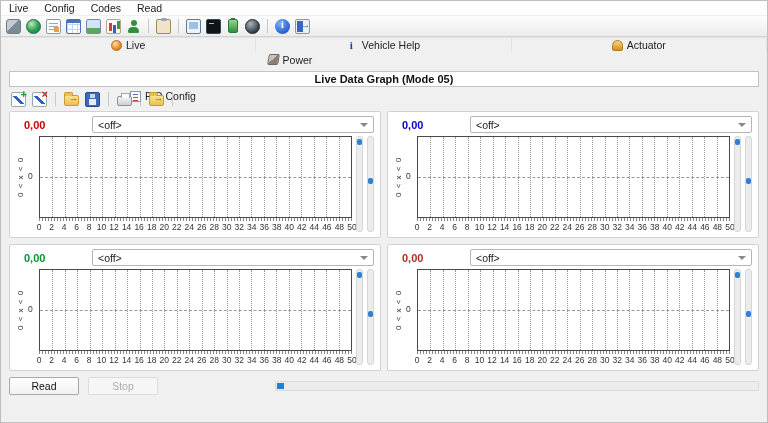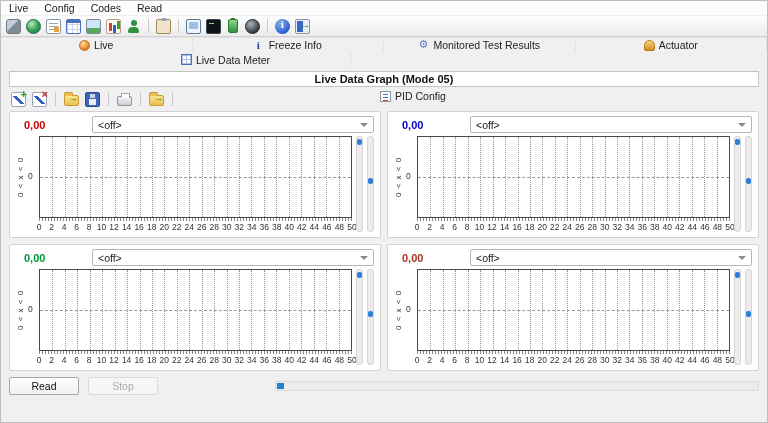--- a/index.html
+++ b/index.html
@@ -155,42 +155,38 @@
     <span class="ic ic-exit"></span>
   </div>
 
   <div class="tabs row1">
     <div class="tab">
         <span class="ti ti-start"></span>
         <span>Live</span>
       </div>
     <div class="tab">
         <span class="ti ti-vinfo"></span>
-        <span>Freeze Info</span>
-      </div>
-    <div class="tab">
-        <span class="ti ti-montest"></span>
-        <span>Monitored Test Results</span>
+        <span>Vehicle Help</span>
       </div>
     <div class="tab">
         <span class="ti ti-actuator"></span>
         <span>Actuator</span>
       </div>
 
   </div>
 
   <div class="tabs row2">
     <div class="r2spacer" style="width:100px;"></div>
-    <div class="tab" style="width:250px;">
-        <span class="ti ti-datameter"></span>
-        <span>Live Data Meter</span>
-      </div>
     <div class="tab" style="width:125px;margin-top:44px;">
         <span class="ti ti-pidconfig"></span>
         <span>PID Config</span>
+      </div>
+    <div class="tab" style="width:128px;border-right:none;">
+        <span class="ti ti-power"></span>
+        <span>Power</span>
       </div>
   </div>
 
   <div class="content">
 
     <div class="hdrbox">Live Data Graph (Mode 05)</div>
 
     <div class="gtoolbar">
       <span class="ic ic-addgraph"></span>
       <span class="ic ic-delgraph"></span>

